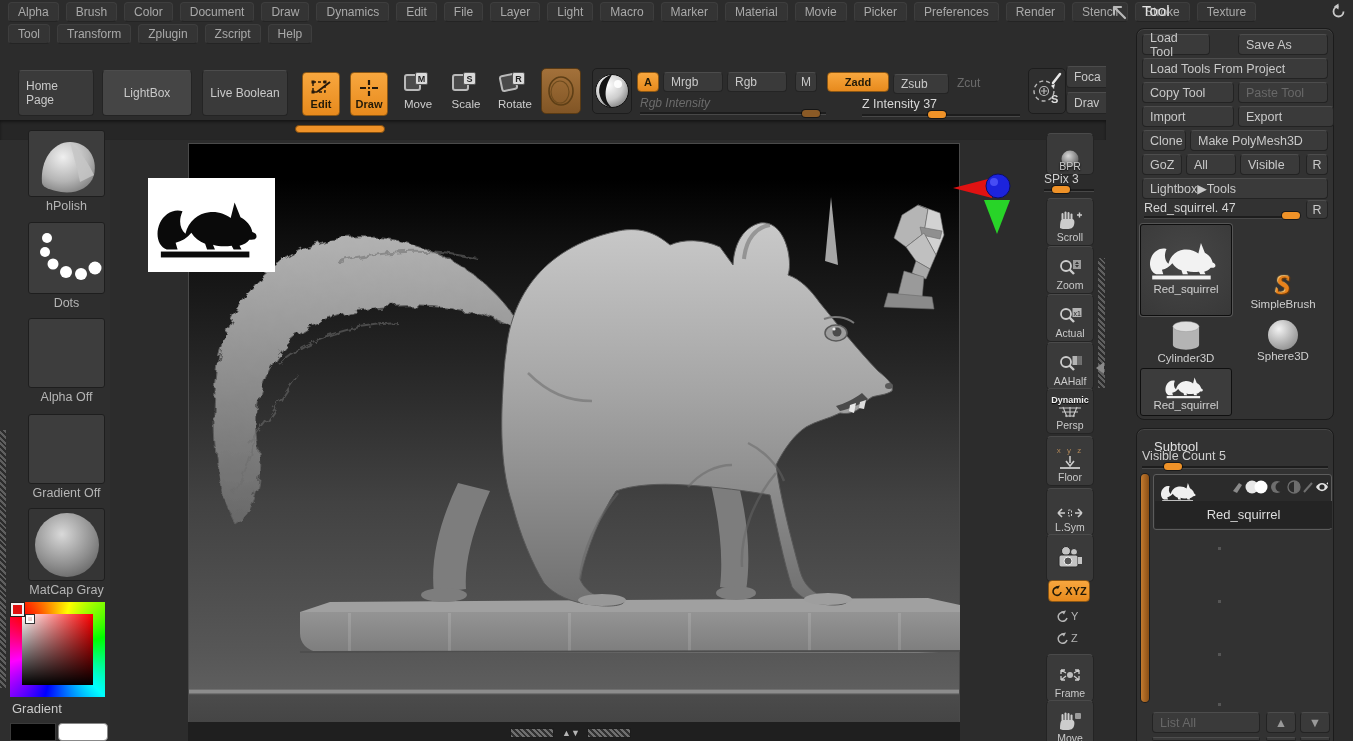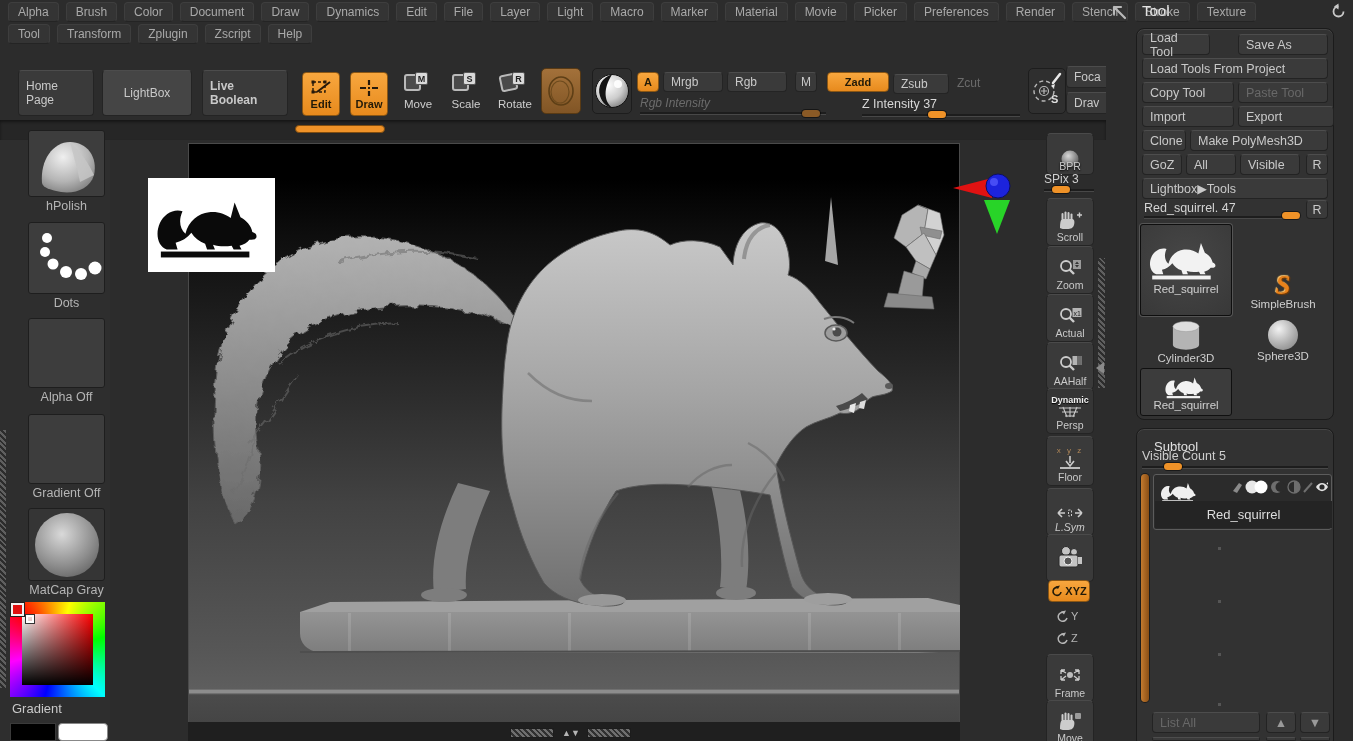--- a/index.html
+++ b/index.html
@@ -94,21 +94,21 @@
     <path d="M4,4 L15,15 M4,4 L4,11 M4,4 L11,4" stroke="#b9b9b9" stroke-width="2.2" fill="none" stroke-linecap="round"></path>
   </svg>
   <div class="abs" style="left:1142px;top:2px;font-size:15px;color:#e2e2e2;">Tool</div>
   <svg class="abs" style="left:1330px;top:3px;" width="17" height="17">
     <path d="M13.5,8.5 A5,5 0 1 1 8.5,3.5" stroke="#c9c9c9" stroke-width="1.8" fill="none"></path>
     <path d="M8.5,0.5 L8.5,6.5 L4,3.5 Z" fill="#c9c9c9"></path>
   </svg>
 
   <div class="abs btn center" style="left:18px;top:70px;width:76px;height:46px;">Home Page</div>
   <div class="abs btn center" style="left:102px;top:70px;width:90px;height:46px;background:#454545;">LightBox</div>
-  <div class="abs btn center" style="left:202px;top:70px;width:86px;height:46px;font-weight:bold;">Live Boolean</div>
+  <div class="abs btn center" style="left:202px;top:70px;width:86px;height:46px;">Live Boolean</div>
 
   <div class="abs orangebtn" style="left:302px;top:72px;width:38px;height:44px;">
     <svg width="22" height="18">
       <rect x="3" y="3" width="12" height="10" fill="none" stroke="#26190a" stroke-width="1.4" stroke-dasharray="3,2"></rect>
       <rect x="1.5" y="1.5" width="3" height="3" fill="#26190a"></rect>
         <rect x="13.5" y="1.5" width="3" height="3" fill="#26190a"></rect>
       <rect x="1.5" y="11.5" width="3" height="3" fill="#26190a"></rect>
       <path d="M7,13 L20,3" stroke="#26190a" stroke-width="2"></path>
     </svg>
     <span>Edit</span>
@@ -433,21 +433,21 @@
     <span>Persp</span>
   </div>
   <div class="shelf-btn" style="top:436px;height:44px;">
     <span style="font-size:8px;color:#b08657;letter-spacing:2px;">x y z</span>
     <svg width="24" height="14">
       <path d="M12,0 V7 M8,5 L12,10 L16,5" stroke="#cccccc" stroke-width="1.6" fill="none"></path>
       <path d="M2,12 H22" stroke="#cccccc" stroke-width="1.8"></path>
     </svg>
     <span>Floor</span>
   </div>
-  <div class="shelf-btn" style="top:488px;height:42px;font-style:italic;">
+  <div class="shelf-btn" style="top:488px;height:42px;">
     <svg width="28" height="14">
       <path d="M2,7 H9 M2,7 L6,3 M2,7 L6,11 M26,7 H19 M26,7 L22,3 M26,7 L22,11" stroke="#cccccc" stroke-width="1.6" fill="none"></path>
       <rect x="12.5" y="4" width="3" height="6" fill="none" stroke="#cccccc" stroke-width="1" stroke-dasharray="2,1.5"></rect>
     </svg>
     <span>L.Sym</span>
   </div>
   <div class="shelf-btn" style="top:534px;height:42px;justify-content:center;">
     <svg width="28" height="26">
       <circle cx="10" cy="6" r="4.5" fill="#c4c4c4" stroke="#2a2a2a"></circle>
       <circle cx="18" cy="7" r="3.5" fill="#c4c4c4" stroke="#2a2a2a"></circle>

